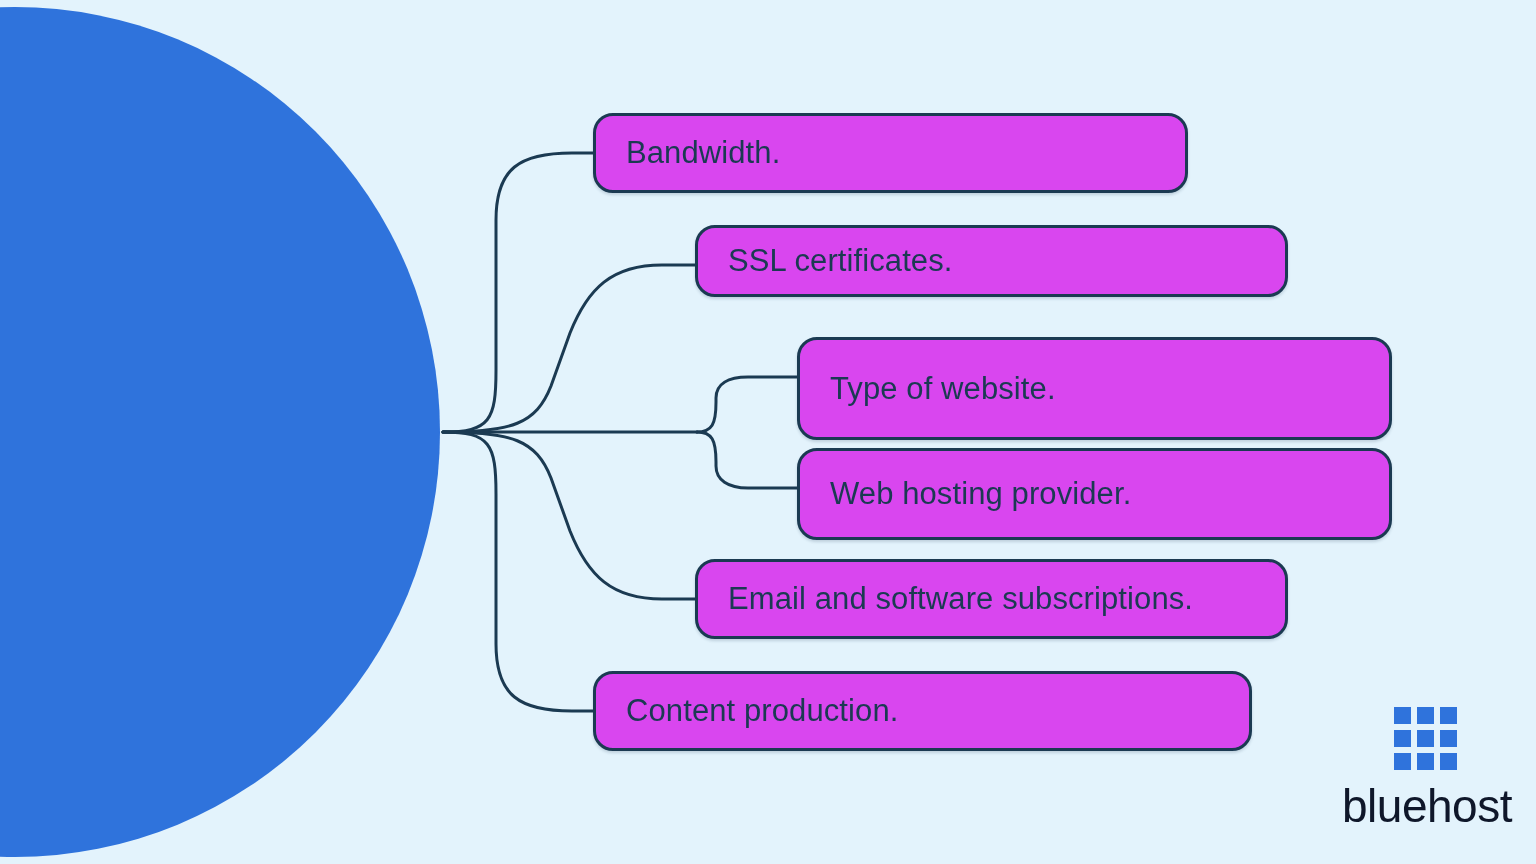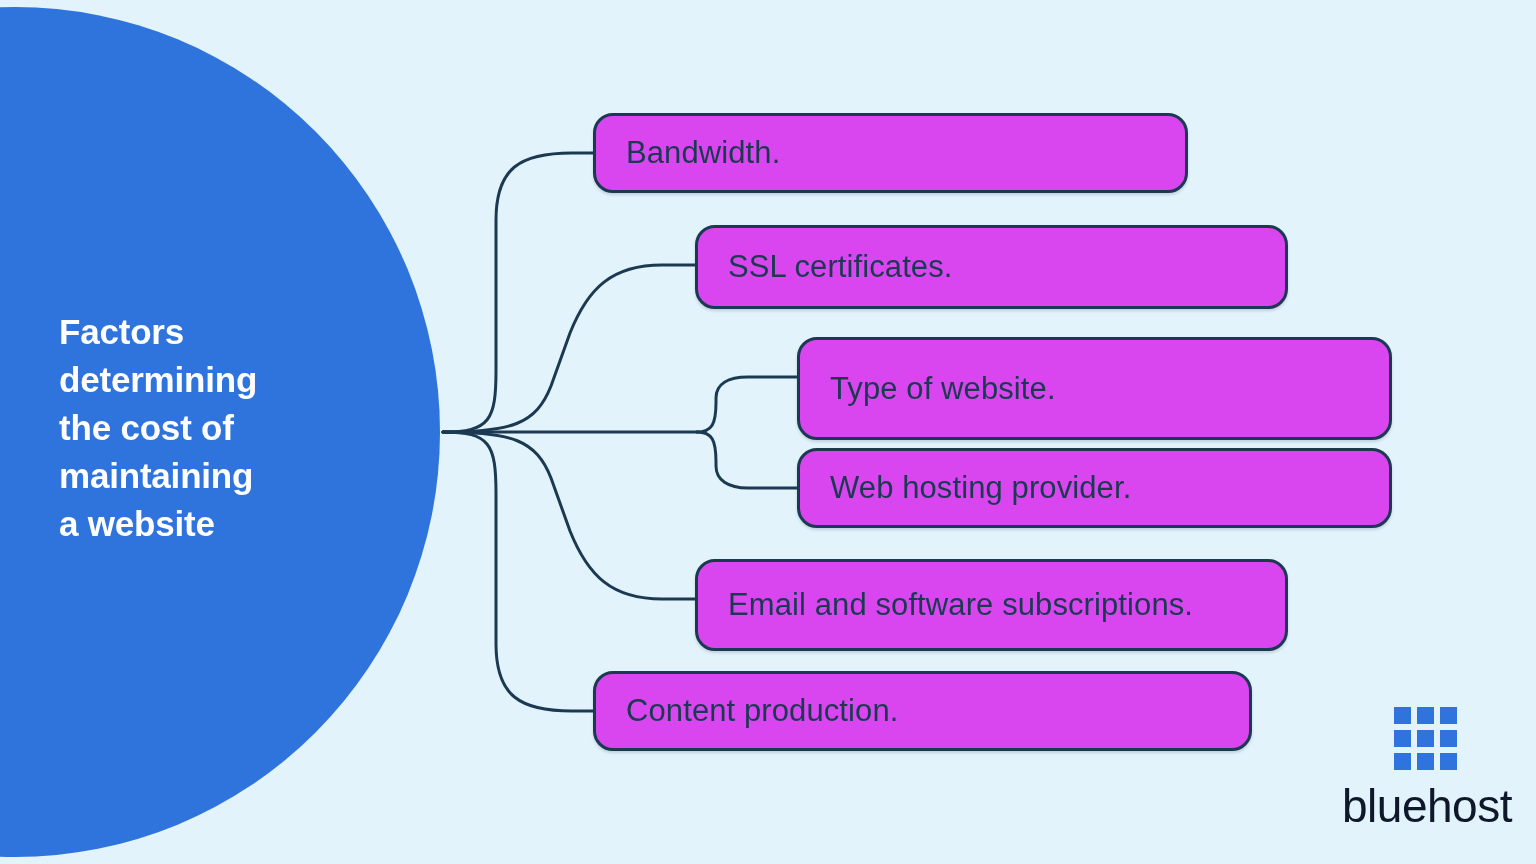--- a/index.html
+++ b/index.html
@@ -114,25 +114,20 @@
     line-height: 1;
   }
 </style>
 </head>
 <body>
 
 <div id="stage">
 
   <div class="hub-circle"></div>
 
-  <div class="hub-title">Factors
-determining
-the cost of
-maintaining
-a website</div>
 
   <svg class="connectors" viewBox="0 0 1536 864">
 
     <path d="M 443 432 L 697 432"></path>
 
     <path d="M 443 432 C 490 432 496 420 496 370 L 496 220 C 496 168 520 153 572 153 L 593 153"></path>
 
     <path d="M 443 432 C 512 432 536 424 551 386 L 570 333 C 588 288 612 265 662 265 L 695 265"></path>
 
     <path d="M 697 432 C 712 432 716 424 716 402 L 716 398 C 716 384 728 377 748 377 L 797 377"></path>
@@ -141,33 +136,33 @@
 
     <path d="M 443 432 C 512 432 536 440 551 478 L 570 531 C 588 576 612 599 662 599 L 695 599"></path>
 
     <path d="M 443 432 C 490 432 496 444 496 494 L 496 644 C 496 696 520 711 572 711 L 593 711"></path>
   </svg>
 
   <div class="node-box" style="left:593px; top:113px; width:595px; height:80px;">
     <span class="node-label">Bandwidth.</span>
   </div>
 
-  <div class="node-box" style="left:695px; top:225px; width:593px; height:84px;">
+  <div class="node-box" style="left:695px; top:225px; width:593px; height:72px;">
     <span class="node-label">SSL certificates.</span>
   </div>
 
   <div class="node-box" style="left:797px; top:337px; width:595px; height:103px;">
     <span class="node-label">Type of website.</span>
   </div>
 
-  <div class="node-box" style="left:797px; top:448px; width:595px; height:80px;">
+  <div class="node-box" style="left:797px; top:448px; width:595px; height:92px;">
     <span class="node-label">Web hosting provider.</span>
   </div>
 
-  <div class="node-box" style="left:695px; top:559px; width:593px; height:92px;">
+  <div class="node-box" style="left:695px; top:559px; width:593px; height:80px;">
     <span class="node-label">Email and software subscriptions.</span>
   </div>
 
   <div class="node-box" style="left:593px; top:671px; width:659px; height:80px;">
     <span class="node-label">Content production.</span>
   </div>
 
   <div class="logo">
     <div class="logo-grid">
       <div class="logo-cell"></div>

